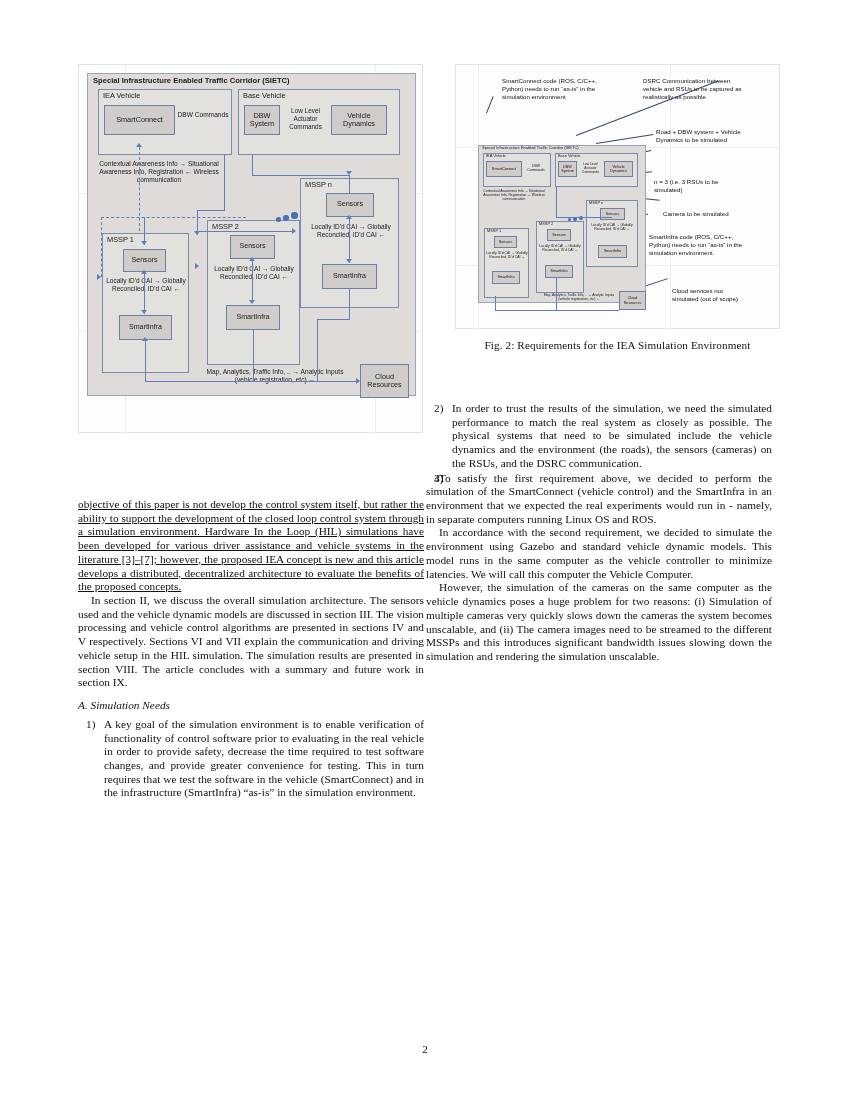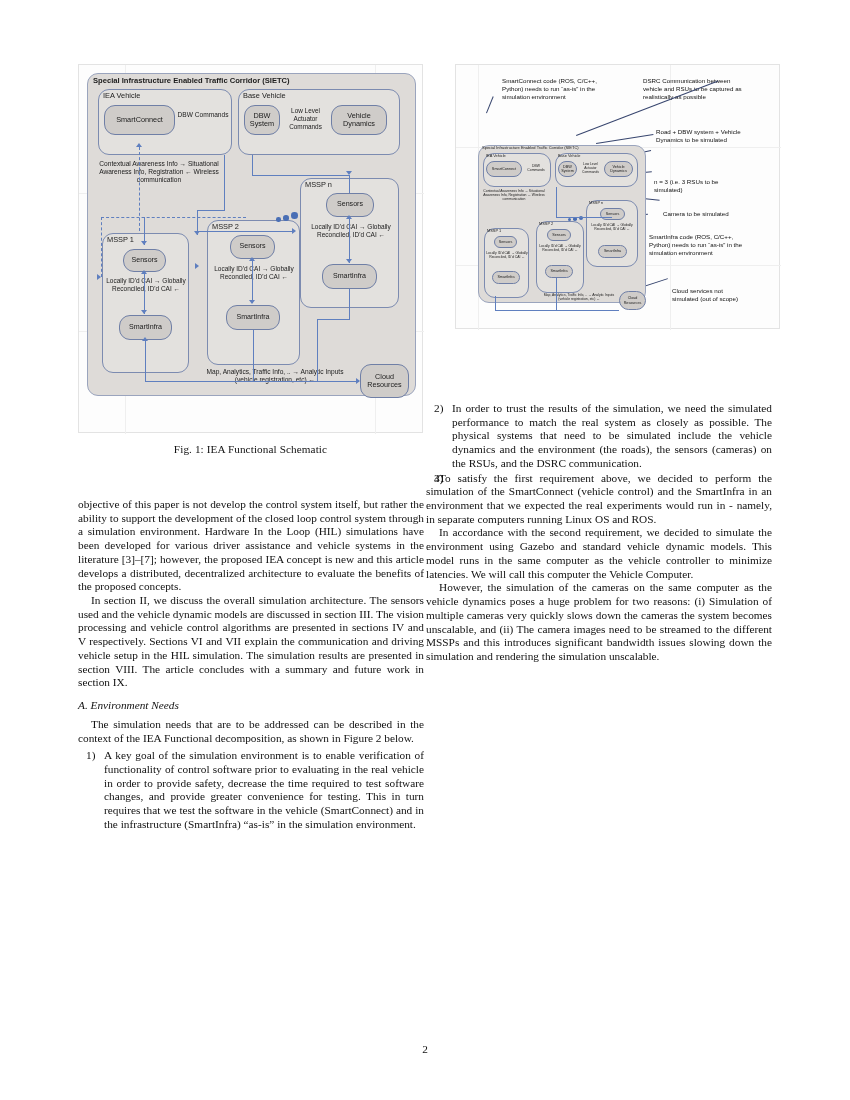--- a/index.html
+++ b/index.html
@@ -27,21 +27,21 @@
 
   .figcap{
     font-family:"Liberation Serif", serif;
     font-size:11.2px;
     text-align:center;
     margin-top:10px;
     letter-spacing:.1px;
   }
 
   
-  .dgm{position:absolute;box-sizing:border-box;border-radius:11px;}
+  .dgm{position:absolute;box-sizing:border-box;}
   .outer{
     border:1px solid #9aa4bd;
     background:#dedbd8;
   }
   .grp{
     border:1px solid #7c8bb0;
     background:#e3e1de;
   }
   .node{
     border:1px solid #6f7fa6;
@@ -84,21 +84,21 @@
     line-height:1.32;
     color:#111;
   }
   .leader{position:absolute;transform-origin:0 0;height:0;border-top:1px solid #37456e;}
 
   
   .col{position:absolute;width:346px;font-size:11.3px;line-height:1.215;text-align:justify;}
   .col.left{left:78px;}
   .col.right{left:426px;}
   p{margin:0;text-indent:13px;}
-  p.noind{text-indent:0;}
+  p.noind{text-indent:0;text-decoration:underline;}
   .sec-h{
     text-align:center;
     font-variant:small-caps;
     font-size:11.6px;
     margin:13px 0 9px 0;
     letter-spacing:.2px;
   }
   .sub-h{
     font-style:italic;
     font-size:11.3px;
@@ -209,21 +209,20 @@
         <div class="ln lnv" style="left:66px;top:275px;height:42px;"></div>
         <div class="ln lnh" style="left:66px;top:316px;width:214px;"></div>
         <div class="arw arw-rt" style="left:277px;top:313px;"></div>
         <div class="arw arw-up" style="left:63px;top:272px;"></div>
         <div class="ln lnv" style="left:174px;top:265px;height:51px;"></div>
         <div class="ln lnv" style="left:270px;top:224px;height:30px;"></div>
         <div class="ln lnh" style="left:238px;top:254px;width:33px;"></div>
         <div class="ln lnv" style="left:238px;top:254px;height:62px;"></div>
 
       </div>
-      <div class="figcap">Fig. 1: IEA Functional Schematic</div>
     </div>
 
     <div class="fig2-wrap">
       <div class="figbox" style="width:325px;height:265px;">
 
         <div class="guide" style="left:0;top:82px;width:325px;height:1px;"></div>
         <div class="guide" style="left:0;top:200px;width:325px;height:1px;"></div>
         <div class="guide" style="left:22px;top:0;width:1px;height:265px;"></div>
         <div class="guide" style="left:214px;top:0;width:1px;height:265px;"></div>
 
@@ -285,30 +284,30 @@
         <div class="dot" style="left:117px;top:152px;width:3.5px;height:3.5px;"></div>
         <div class="dot" style="left:123px;top:151px;width:4px;height:4px;"></div>
 
         <div class="ln lnv" style="left:100px;top:122px;height:30px;"></div>
         <div class="ln lnh" style="left:100px;top:152px;width:56px;"></div>
         <div class="ln lnv" style="left:156px;top:152px;height:-0px;"></div>
         <div class="ln lnv" style="left:39px;top:231px;height:15px;"></div>
         <div class="ln lnh" style="left:39px;top:245px;width:124px;"></div>
         <div class="ln lnv" style="left:100px;top:213px;height:32px;"></div>
       </div>
+      <div class="figcap">Fig. 2: Requirements for the IEA Simulation Environment</div>
     </div>
   </div>
 
   <div class="col left" style="top:498px;">
     <p class="noind">objective of this paper is not develop the control system itself, but rather the ability to support the development of the closed loop control system through a simulation environment. Hardware In the Loop (HIL) simulations have been developed for various driver assistance and vehicle systems in the literature [3]–[7]; however, the proposed IEA concept is new and this article develops a distributed, decentralized architecture to evaluate the benefits of the proposed concepts.</p>
     <p>In section II, we discuss the overall simulation architecture. The sensors used and the vehicle dynamic models are discussed in section III. The vision processing and vehicle control algorithms are presented in sections IV and V respectively. Sections VI and VII explain the communication and driving vehicle setup in the HIL simulation. The simulation results are presented in section VIII. The article concludes with a summary and future work in section IX.</p>
 
-    <div class="sub-h">A.  Environment Needs</div>
-
-    <p>The simulation needs that are to be addressed can be described in the context of the IEA Functional decomposition, as shown in Figure 2 below.</p>
+    <div class="sub-h">A.  Simulation Needs</div>
+
 
     <ol class="enum">
       <li>
         <span class="num">1)</span>
         <span>A key goal of the simulation environment is to enable verification of functionality of control software prior to evaluating in the real vehicle in order to provide safety, decrease the time required to test software changes, and provide greater convenience for testing. This in turn requires that we test the software in the vehicle (SmartConnect) and in the infrastructure (SmartInfra) “as-is” in the simulation environment.</span>
       </li>
     </ol>
   </div>
 
   <div class="col right" style="top:398px;">

